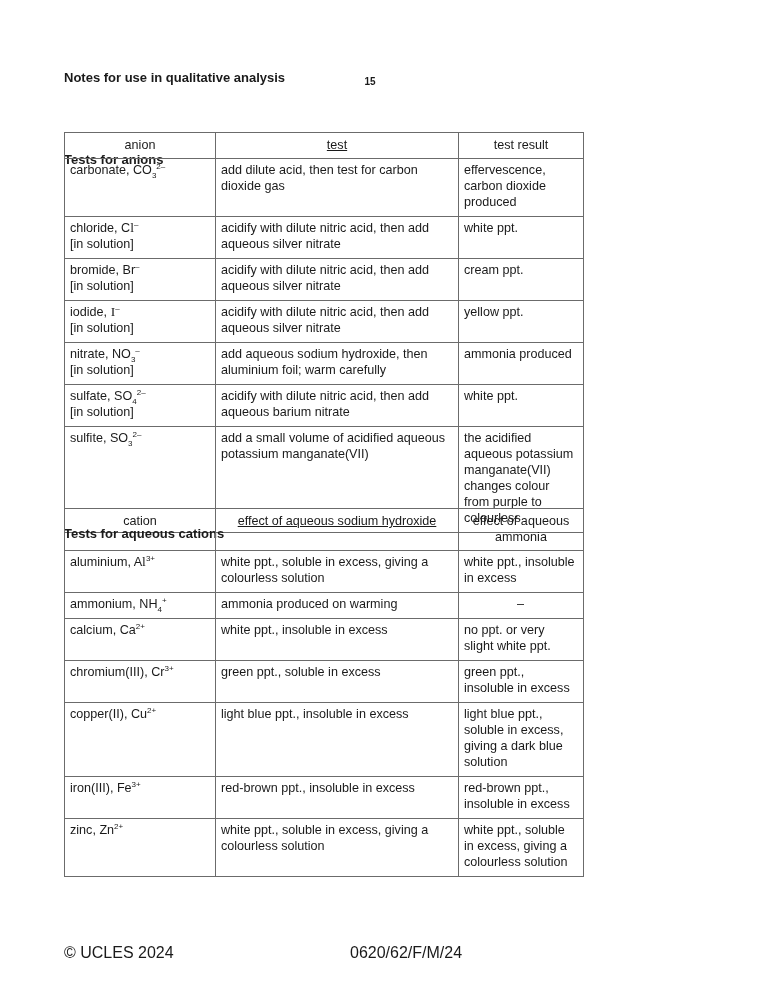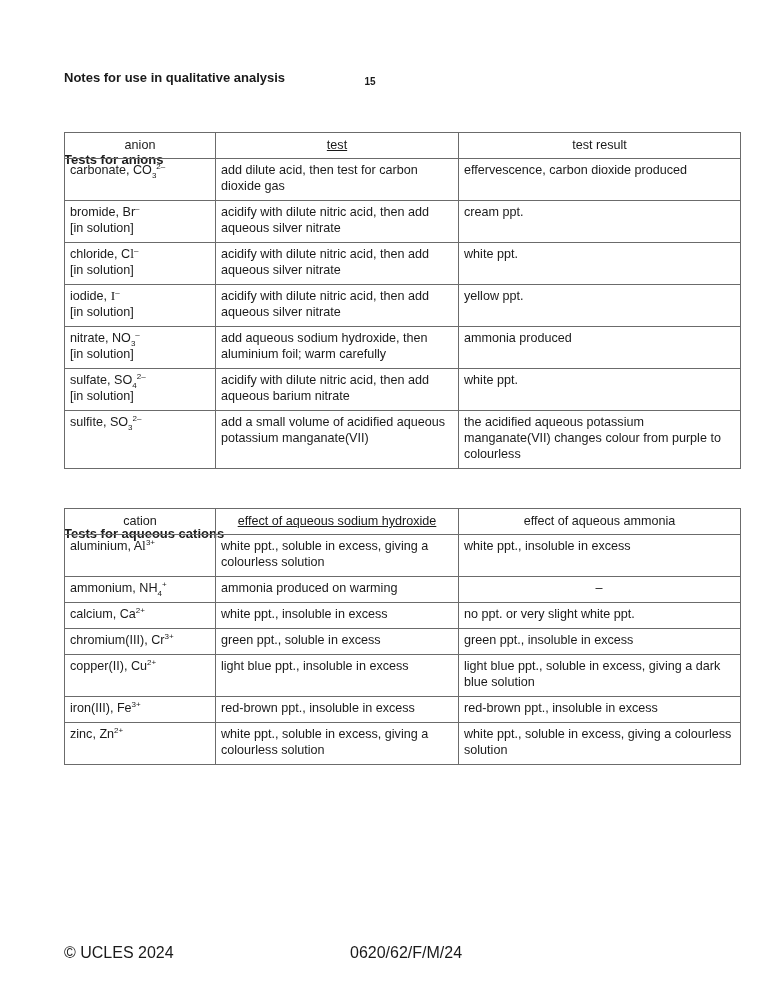--- a/index.html
+++ b/index.html
@@ -2,21 +2,21 @@
 <html><head>
 <meta charset="utf-8">
 <style>
   html, body { margin: 0; padding: 0; background: #ffffff; }
   body { width: 768px; height: 994px; position: relative; overflow: hidden;
          font-family: "Liberation Sans", sans-serif; color: #1a1a1a; }
   .page-num { position: absolute; top: 40px; left: 0; width: 740px; text-align: center;
               font-weight: bold; font-size: 10px; margin-top: 36px; }
   .h1 { position: absolute; left: 64px; top: 70px; font-weight: bold; font-size: 13px; text-align: center; }
   .h2 { position: absolute; left: 64px; font-weight: bold; font-size: 13px; margin-top: 48px; }
-  table { position: absolute; left: 64px; width: 677px; border-collapse: collapse;
+  table { position: absolute; left: 64px; width: 520px; border-collapse: collapse;
           font-size: 12.6px; line-height: 16px; }
   td, th { border: 1px solid #6b6b6b; vertical-align: top; padding: 3px 6px 6px 5px;
            font-weight: normal; text-align: left; }
   th { text-align: center; padding: 4px 6px 5px 6px; }
   .c1 { width: 138px; } .c2 { width: 230px; text-decoration: underline; }
   td.center { text-align: center; }
   sup, sub { font-size: 8px; line-height: 0; }
   .serif { font-family: "Liberation Serif", serif; font-style: normal; font-size: 13.5px; }
   .footer { position: absolute; top: 944px; font-size: 16px; }
 </style>
@@ -35,28 +35,28 @@
       <th>test result</th>
     </tr>
   </thead>
   <tbody id="anion-body">
       <tr>
         <td><span>carbonate, CO</span><sub>3</sub><sup>2–</sup></td>
         <td>add dilute acid, then test for carbon dioxide gas</td>
         <td>effervescence, carbon dioxide produced</td>
       </tr>
       <tr>
+        <td><span>chloride, C</span><span class="serif">l</span><sup>–</sup><br><span>[in solution]</span></td>
+        <td>acidify with dilute nitric acid, then add aqueous silver nitrate</td>
+        <td>white ppt.</td>
+      </tr>
+      <tr>
         <td><span>bromide, Br</span><sup>–</sup><br><span>[in solution]</span></td>
         <td>acidify with dilute nitric acid, then add aqueous silver nitrate</td>
         <td>cream ppt.</td>
-      </tr>
-      <tr>
-        <td><span>chloride, C</span><span class="serif">l</span><sup>–</sup><br><span>[in solution]</span></td>
-        <td>acidify with dilute nitric acid, then add aqueous silver nitrate</td>
-        <td>white ppt.</td>
       </tr>
       <tr>
         <td><span>iodide, </span><span class="serif">I</span><sup>–</sup><br><span>[in solution]</span></td>
         <td>acidify with dilute nitric acid, then add aqueous silver nitrate</td>
         <td>yellow ppt.</td>
       </tr>
       <tr>
         <td><span>nitrate, NO</span><sub>3</sub><sup>–</sup><br><span>[in solution]</span></td>
         <td>add aqueous sodium hydroxide, then aluminium foil; warm carefully</td>
         <td>ammonia produced</td>

